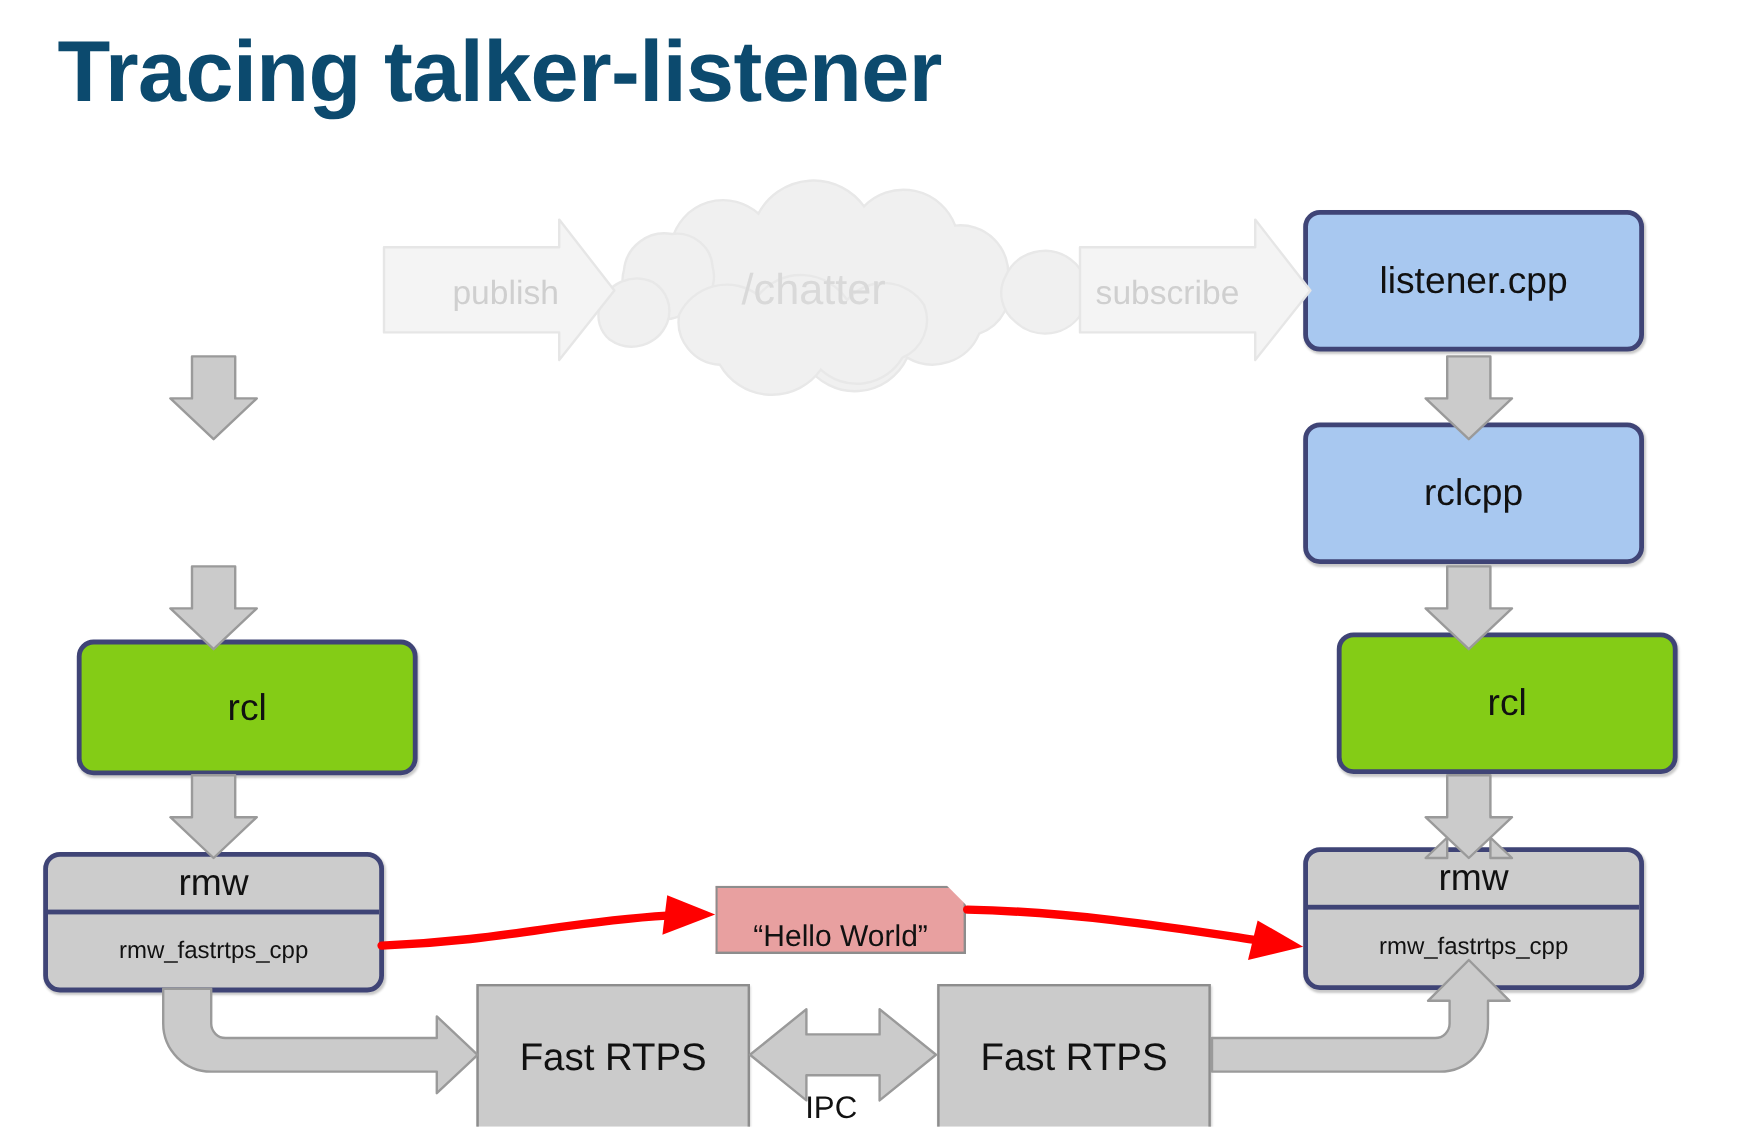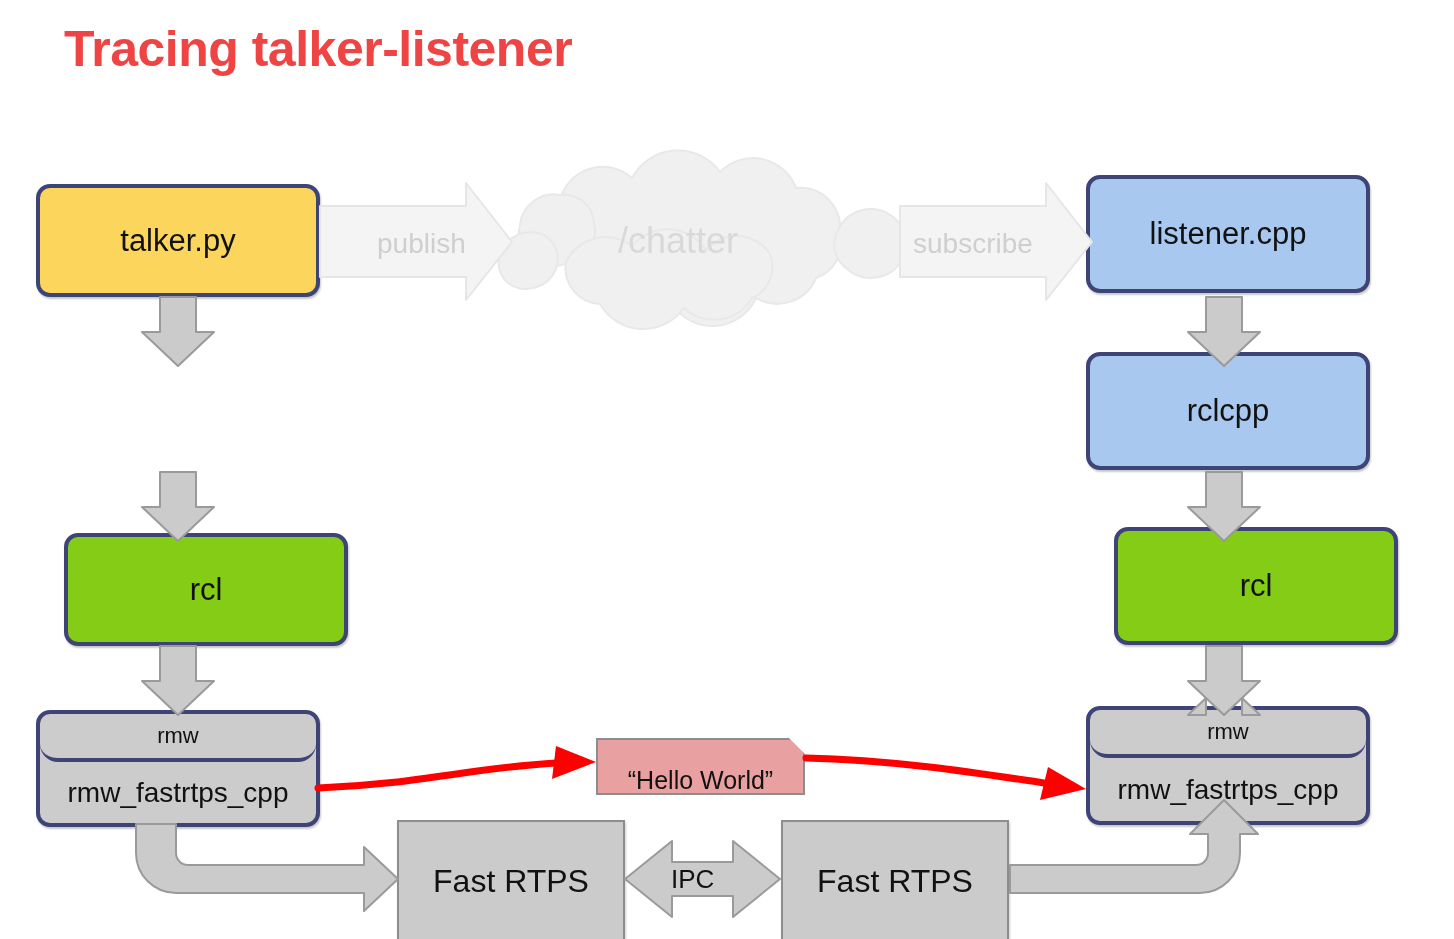--- a/index.html
+++ b/index.html
@@ -15,26 +15,26 @@
     position: relative;
     width: 1454px;
     height: 939px;
     background: #ffffff;
     overflow: hidden;
   }
 
   
   #page-title {
     position: absolute;
-    left: 64px;
+    left: 48px;
     top: 24px;
-    font-size: 50px;
+    font-size: 72px;
     font-weight: 700;
     letter-spacing: -0.5px;
-    color: #ef4444;
+    color: #0c4a6e;
     white-space: nowrap;
     line-height: 1;
   }
 
   
   .node {
     position: absolute;
     box-sizing: border-box;
     display: flex;
     align-items: center;
@@ -57,32 +57,31 @@
     justify-content: flex-start;
     padding: 0;
     overflow: hidden;
   }
   .node.split .seg-top {
     width: 100%;
     height: 48px;
     display: flex;
     align-items: center;
     justify-content: center;
-    font-size: 22px;
+    font-size: 31px;
     border-bottom: 4px solid #3f4476;
     box-sizing: border-box;
-    border-radius: 18px;
   }
   .node.split .seg-bottom {
     width: 100%;
     flex: 1;
     display: flex;
     align-items: center;
     justify-content: center;
-    font-size: 28px;
+    font-size: 20px;
   }
 
   
   .plainbox {
     position: absolute;
     box-sizing: border-box;
     display: flex;
     align-items: center;
     justify-content: center;
     background: #cbcbcb;
@@ -171,20 +170,21 @@
     color: #d9d9d9;
     white-space: nowrap;
     z-index: 2;
   }
   #ipc-label {
     position: absolute;
     font-size: 26px;
     color: #111111;
     white-space: nowrap;
     z-index: 3;
+    margin-top: 44px;
   }
 </style>
 </head>
 <body>
 
 <div id="canvas">
 
   <div id="page-title">Tracing talker-listener</div>
 
   <svg class="layer" id="cloud-layer" viewBox="0 0 1454 939" xmlns="http://www.w3.org/2000/svg">
@@ -327,23 +327,20 @@
         L 1046 277
         L 900 277
         Z"></path>
     </g>
   </svg>
 
   <div class="faded-label" style="left:352px; top:228px;margin-left:25px;">publish</div>
   <div id="chatter-label" style="left:618px; top:220px;">/chatter</div>
   <div class="faded-label" style="left:913px; top:228px;text-align:right;">subscribe</div>
 
-  <div class="node yellow" style="left:36px; top:184px; width:284px; height:113px;">
-    <span>talker.py</span>
-  </div>
 
 
   <div class="node green" style="left:36px; top:533px; width:284px; height:113px;">
     <span>rcl</span>
   </div>
 
   <div class="node grey split" style="left:36px; top:710px; width:284px; height:117px;">
     <div class="seg-top">rmw</div>
     <div class="seg-bottom">rmw_fastrtps_cpp</div>
   </div>

